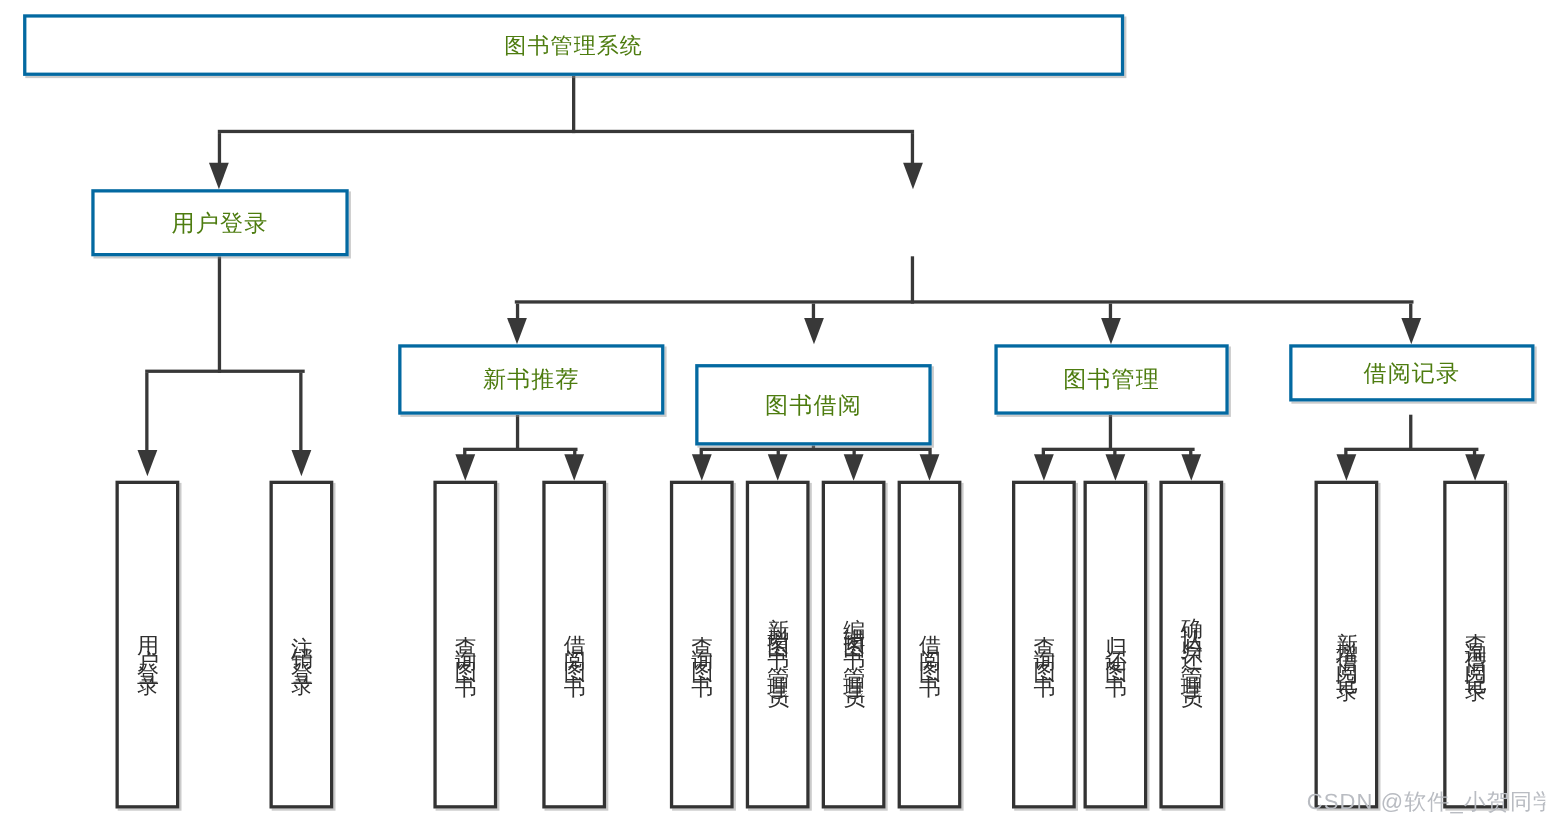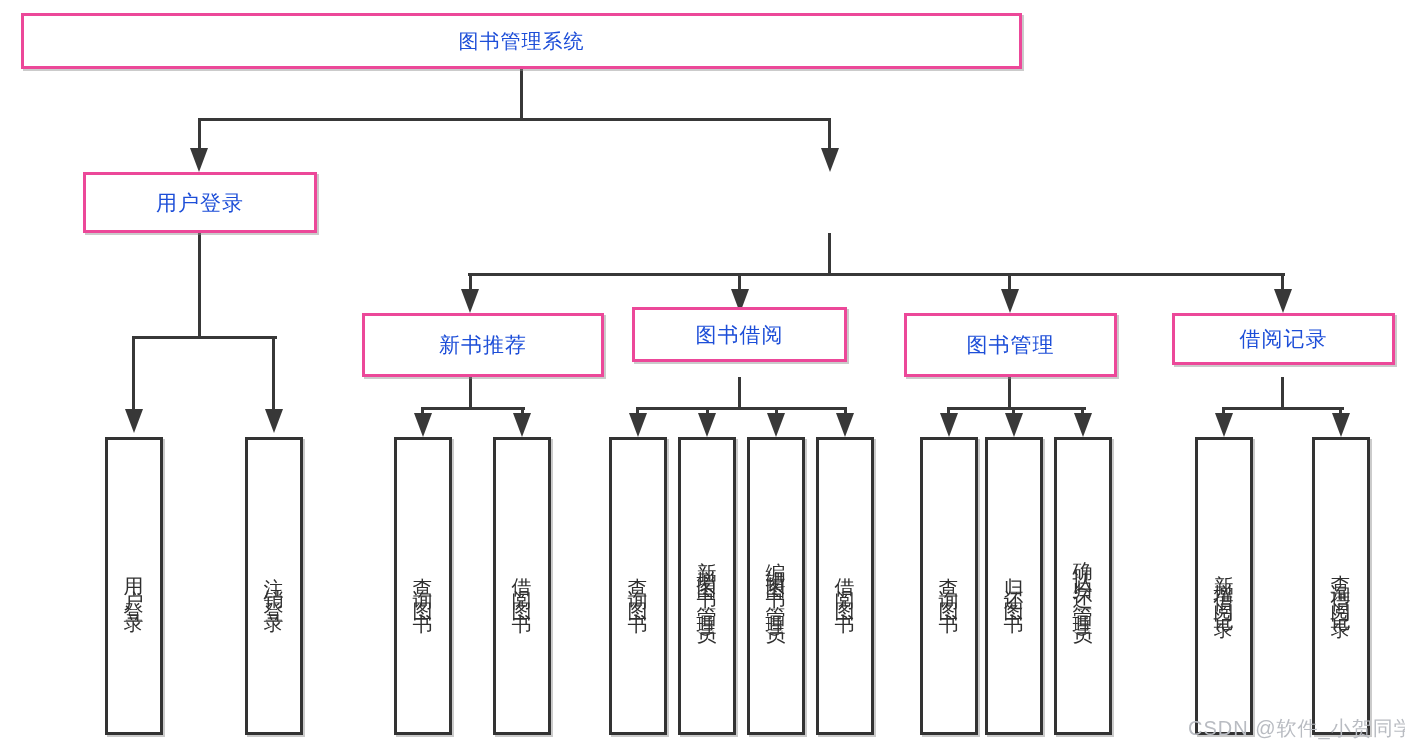--- a/index.html
+++ b/index.html
@@ -1,23 +1,23 @@
 <!DOCTYPE html>
 <html><head>
 <meta charset="utf-8">
 <style>
   html,body{margin:0;padding:0;background:#ffffff;}
   body{font-family:"Liberation Sans","DejaVu Sans",sans-serif;}
   .canvas{position:relative;width:1405px;height:747px;background:#ffffff;overflow:hidden;}
   
   .box{
     position:absolute;box-sizing:border-box;background:#ffffff;
-    border:3px solid #ec4899;box-shadow:2px 2px 0 rgba(140,140,140,.45);
+    border:3px solid #0369a1;box-shadow:2px 2px 0 rgba(140,140,140,.45);
     display:flex;align-items:center;justify-content:center;
-    color:#1d4ed8;font-size:21px;letter-spacing:1px;white-space:nowrap;
+    color:#4d7c0f;font-size:21px;letter-spacing:1px;white-space:nowrap;
   }
   .box.root{font-size:20px;}
   .vbox{
     position:absolute;box-sizing:border-box;background:#ffffff;
     border:3px solid #333333;box-shadow:2px 2px 0 rgba(140,140,140,.45);
     width:58px;top:437px;height:298px;
     display:flex;align-items:center;justify-content:center;
     color:#2f2f2f;font-size:20px;
   }
   .vbox .vl{
@@ -99,21 +99,21 @@
   <div class="ln vstem" style="left:1222px;top:410px;height:5px"></div>
   <div class="ah" style="left:1215px;top:413px"></div>
   <div class="ln vstem" style="left:1339px;top:410px;height:5px"></div>
   <div class="ah" style="left:1332px;top:413px"></div>
 
   <div class="box root" style="left:21px;top:13px;width:1001px;height:56px">图书管理系统</div>
 
   <div class="box" style="left:83px;top:172px;width:234px;height:61px">用户登录</div>
 
   <div class="box" style="left:362px;top:313px;width:242px;height:64px">新书推荐</div>
-  <div class="box" style="left:632px;top:307px;width:215px;height:55px">图书借阅</div>
+  <div class="box" style="left:632px;top:331px;width:215px;height:74px">图书借阅</div>
   <div class="box" style="left:904px;top:313px;width:213px;height:64px">图书管理</div>
   <div class="box" style="left:1172px;top:313px;width:223px;height:52px">借阅记录</div>
 
   <div class="vbox" style="left:105px">
     <span class="vl">用户登录</span>
   </div>
   <div class="vbox" style="left:245px">
     <span class="vl">注销登录</span>
   </div>
 

